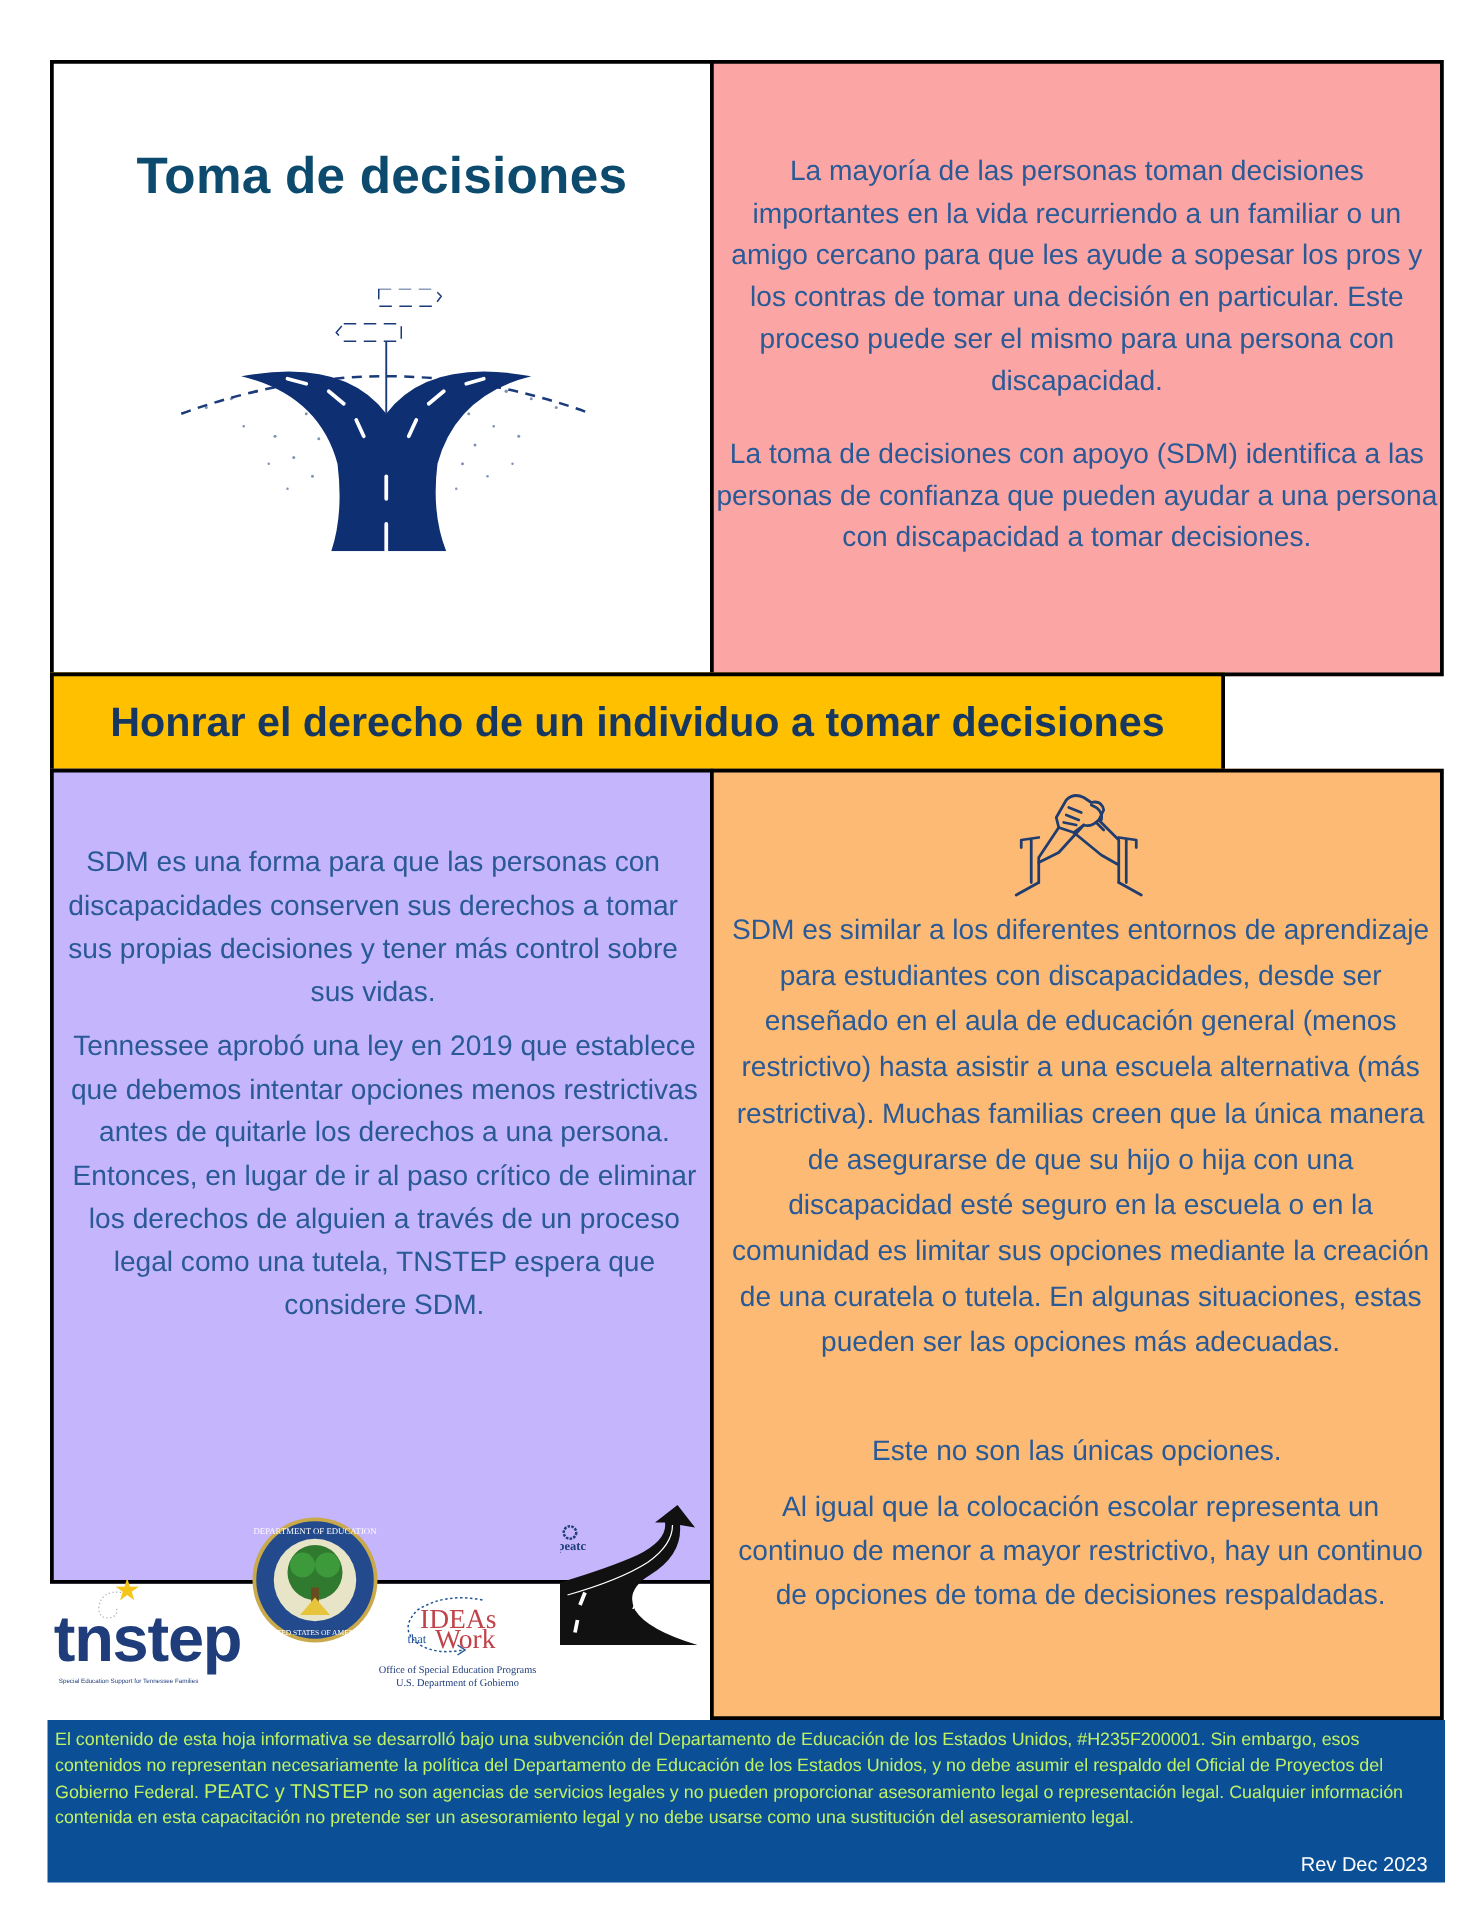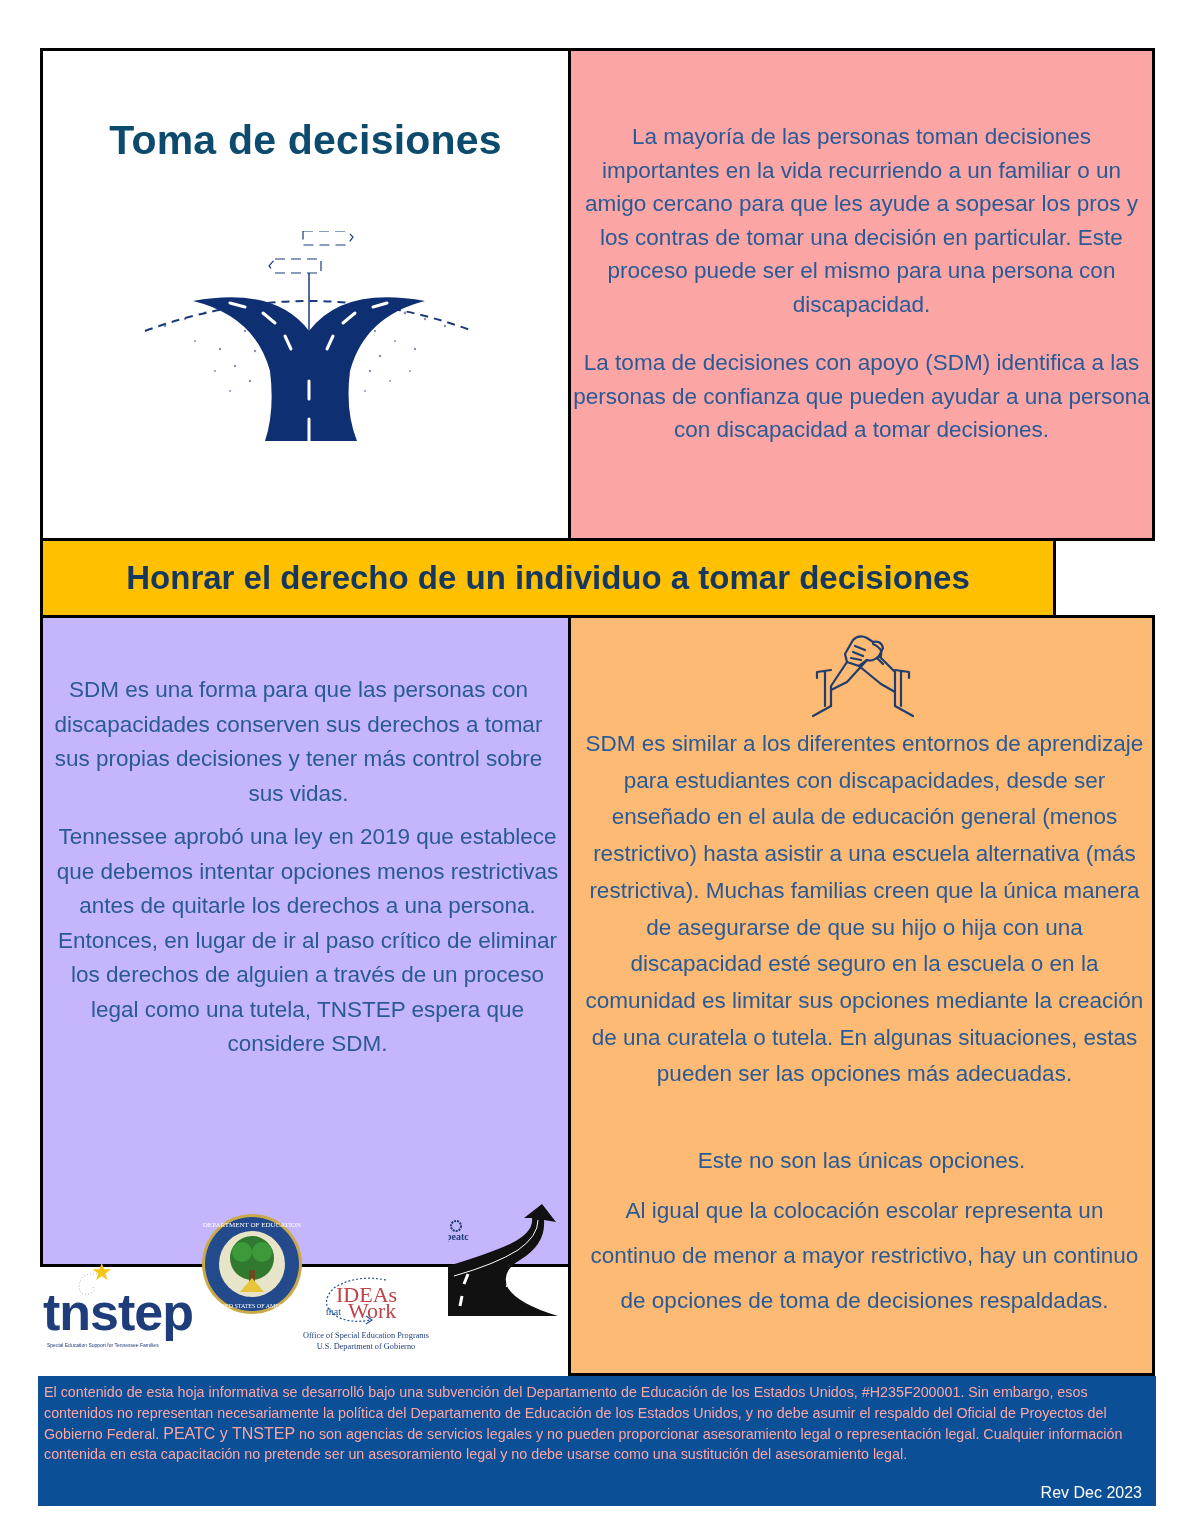--- a/index.html
+++ b/index.html
@@ -2,57 +2,57 @@
 <html><head>
 <meta charset="utf-8">
 <style>
   * { box-sizing: border-box; margin: 0; padding: 0; }
   html, body { width: 1187px; height: 1536px; background: #ffffff; overflow: hidden; }
   body { position: relative; font-family: "Liberation Sans", "DejaVu Sans", sans-serif; color: #1f5597; }
 
   .box { position: absolute; border: 3px solid #000; }
   .tl { left: 40px; top: 48px; width: 531px; height: 493px; background: #fff; }
   .tr { left: 568px; top: 48px; width: 587px; height: 493px; background: #fca5a5; }
-  .band { left: 40px; top: 538px; width: 1016px; height: 80px; background: #ffc000; display:flex; align-items:center; justify-content:center; }
+  .band { left: 40px; top: 538px; width: 940px; height: 80px; background: #ffc000; display:flex; align-items:center; justify-content:center; }
   .bl { left: 40px; top: 615px; width: 531px; height: 652px; background: #c4b5fd; }
   .br { left: 568px; top: 615px; width: 587px; height: 761px; background: #fdba74; }
 
   .title { position: absolute; left: 0; right: 0; top: 66px; text-align: center; font-weight: bold; font-size: 41px; color: #0c4a6e; letter-spacing: 0.2px; }
   .road { position: absolute; left: 82px; top: 180px; width: 368px; height: 210px; }
 
   .para { text-align: center; font-size: 22.5px; line-height: 33.5px; color: #2a5a96; }
   .tr .p1 { position: absolute; left: 6px; right: 6px; top: 69px; }
   .tr .p2 { position: absolute; left: 2px; right: 2px; top: 295px; }
   .tr .p3 { position: absolute; left: 0; right: 0; top: 423px; }
 
   .band-text { font-weight: bold; font-size: 33px; color: #16375f; }
 
   .bl .p1 { position: absolute; left: 8px; right: 22px; top: 55px; line-height: 34.5px; }
   .bl .p2 { position: absolute; left: 8px; right: 4px; top: 202px; line-height: 34.5px; }
 
   .hands { position: absolute; left: 236px; top: 14px; width: 112px; height: 86px; }
   .br .p1 { position: absolute; left: 12px; right: 6px; top: 108px; line-height: 36.7px; }
   .br .p2 { position: absolute; left: 0; right: 0; top: 526px; }
-  .br .p3 { position: absolute; left: 12px; right: 6px; top: 570px; line-height: 45px; }
+  .br .p3 { position: absolute; left: 12px; right: 6px; top: 570px; line-height: 35px; }
 
   .logos { position: absolute; left: 40px; top: 1194px; width: 530px; height: 180px; }
   .tnstep { position: absolute; left: 3px; top: 62px; width: 160px; height: 90px; }
   .tnstep-word { position: absolute; left: 0; top: 26px; font-weight: bold; font-size: 52px; color: #1f3d7a; letter-spacing: -1px; font-family: "Liberation Sans", sans-serif; }
   .tnstep-sub { position: absolute; left: 4px; top: 86px; font-size: 5px; color: #1f3d7a; white-space: nowrap; }
   .star { position: absolute; left: 48px; top: 2px; font-size: 24px; color: #f5c518; }
   .seal { position: absolute; left: 160px; top: 18px; width: 104px; height: 104px; }
   .ideas { position: absolute; left: 256px; top: 80px; width: 140px; height: 85px; }
   .ideas-word { position: absolute; left: 40px; top: 8px; font-family: "Liberation Serif", serif; font-size: 22px; color: #c0434a; }
   .ideas-that { position: absolute; left: 30px; top: 32px; font-family: "Liberation Serif", serif; font-size: 10px; color: #1f5597; text-align: center; }
   .ideas-work { position: absolute; left: 52px; top: 24px; font-family: "Liberation Serif", serif; font-size: 22px; color: #c0434a; }
   .ideas-sub { position: absolute; left: 0; top: 56px; width: 140px; text-align: center; font-family: "Liberation Serif", serif; font-size: 8.3px; line-height: 11px; color: #1f3d7a; }
   .waze { position: absolute; left: 408px; top: 10px; width: 110px; height: 112px; }
 
   .footer { position: absolute; left: 38px; top: 1376px; width: 1118px; height: 130px; background: #0b4f96; color: #fff; padding: 6px 10px 0 6px; }
-  .footer-text { font-size: 14.3px; line-height: 20.8px; color: #fca5a5; }
+  .footer-text { font-size: 14.3px; line-height: 20.8px; color: #bef264; }
   .footer-text .em { font-size: 16px; }
   .rev { position: absolute; right: 14px; bottom: 4px; font-size: 16px; color: #fff; }
 </style>
 </head>
 <body>
 
 <div class="box tl">
   <div class="title">Toma de decisiones</div>
   <svg class="road" viewBox="0 0 368 210">
 

